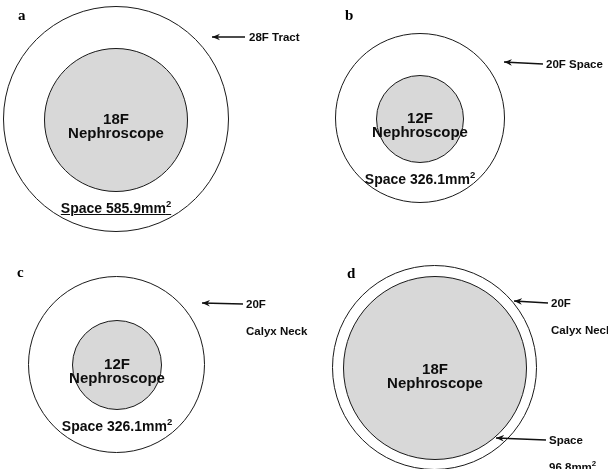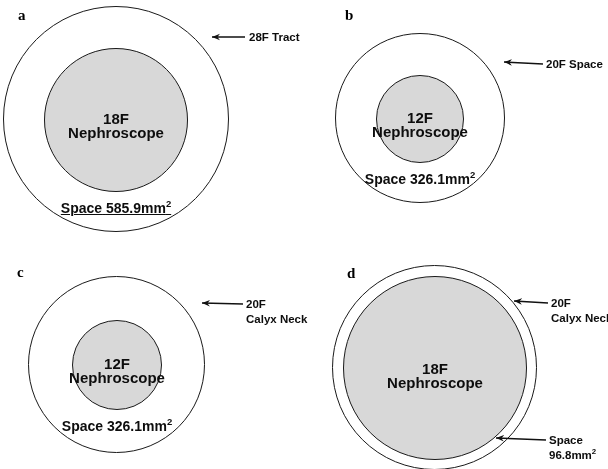--- a/index.html
+++ b/index.html
@@ -66,21 +66,21 @@
     white-space: nowrap;
   }
   .callout {
     position: absolute;
     font-weight: bold;
     font-size: 11.5px;
     line-height: 15px;
     color: #0d0d0d;
     white-space: nowrap;
   }
-  .callout .l2 { display: block; }
+  .callout .l2 { display: block; margin-top: 12px; }
   sup {
     font-size: 0.68em;
     vertical-align: super;
     line-height: 0;
   }
   svg.arrows {
     position: absolute;
     left: 0;
     top: 0;
     width: 608px;

